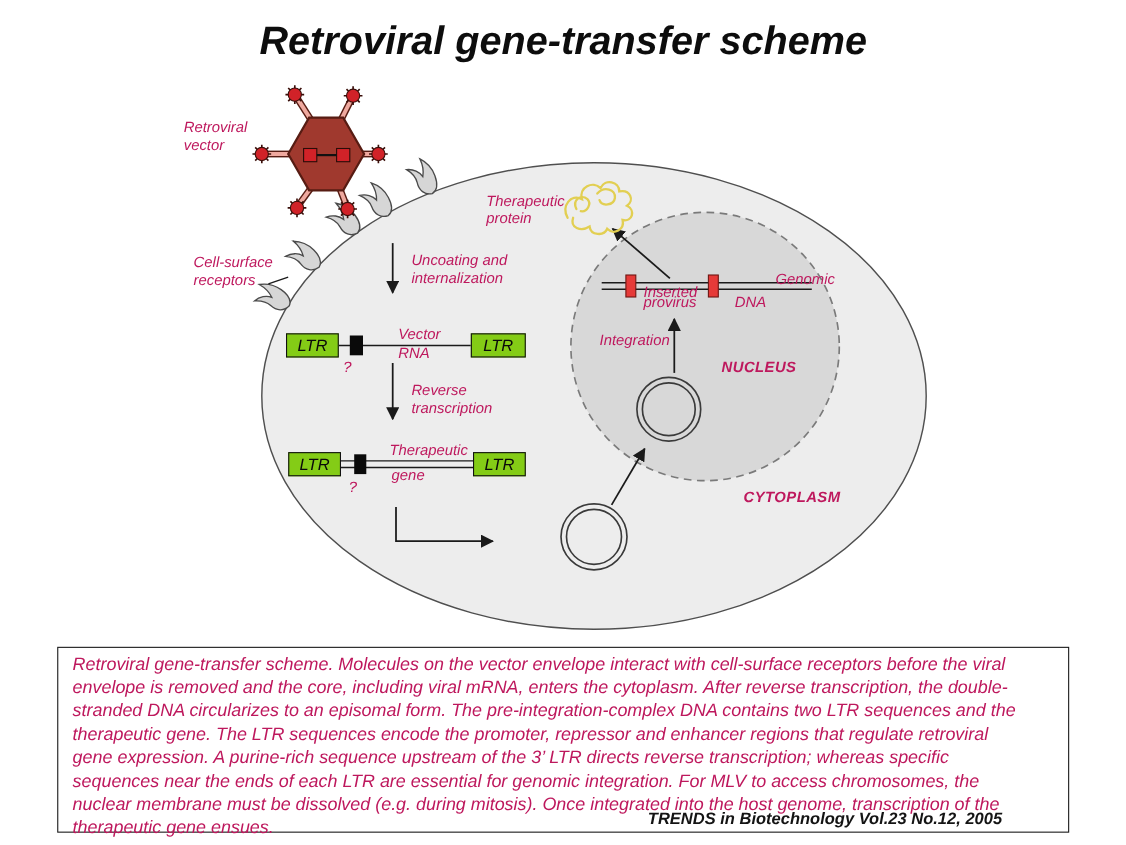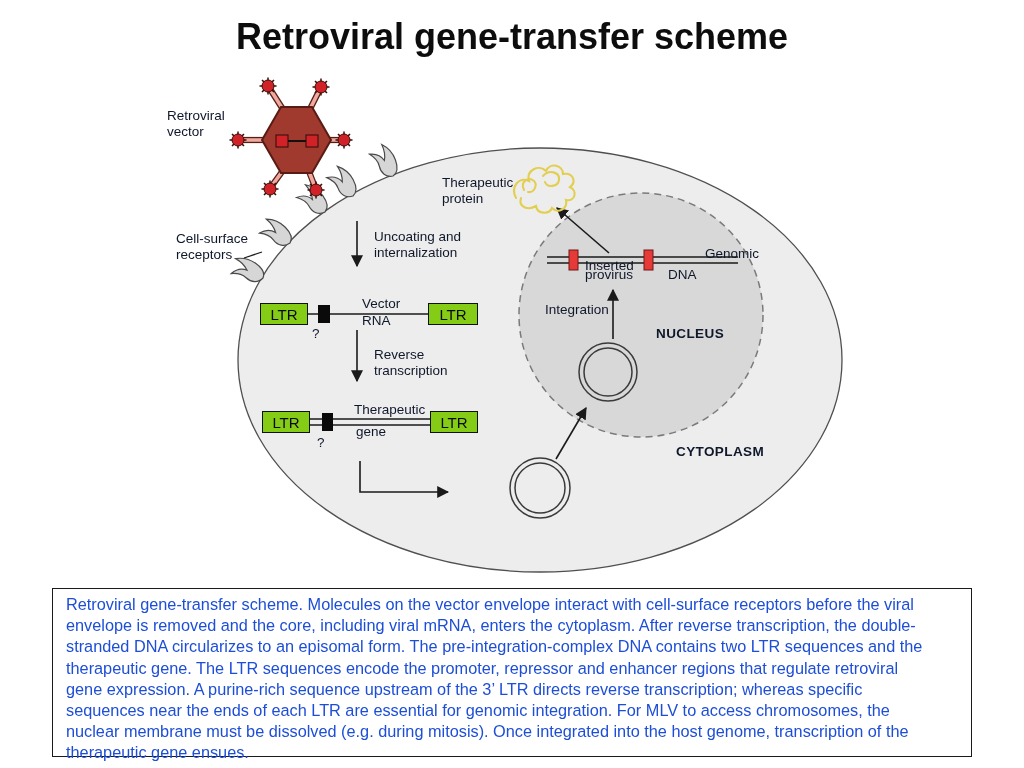--- a/index.html
+++ b/index.html
@@ -1,31 +1,31 @@
 <!DOCTYPE html>
 <html><head>
 <meta charset="utf-8">
 <style>
   html,body{margin:0;padding:0;background:#fff;}
   .page{position:relative;width:988px;height:768px;background:#fff;overflow:hidden;
-        font-family:"Liberation Sans",sans-serif;color:#111;}
+        font-family:"Liberation Sans",sans-serif;color:#111;font-style:italic;}
   .title{position:absolute;left:0;top:16px;width:1024px;text-align:center;
          font-size:36px;font-weight:bold;color:#0d0d0d;}
   .diagram{position:absolute;left:0;top:0;width:1024px;height:588px;}
   .diagram svg{position:absolute;left:0;top:0;}
-  .lbl{position:absolute;font-size:13.5px;line-height:1.16;color:#0f172a;white-space:pre-line;}
+  .lbl{position:absolute;font-size:13.5px;line-height:1.16;color:#be185d;white-space:pre-line;}
   .c{}
   .bold{font-weight:bold;letter-spacing:.4px;font-size:13.5px;}
   .ltr{position:absolute;background:#84cc16;border:1.6px solid #111;box-sizing:border-box;
        display:flex;align-items:center;justify-content:center;font-size:15px;color:#0a0a0a;}
   .blackbox{position:absolute;background:#0a0a0a;}
   .caption-box{position:absolute;left:52px;top:588px;width:920px;height:169px;
                border:1.6px solid #1a1a1a;box-sizing:border-box;background:#fff;}
   .caption-text{position:absolute;left:13px;top:5px;width:897px;font-size:16.3px;
-                line-height:21.2px;color:#1d4ed8;white-space:pre-line;}
+                line-height:21.2px;color:#be185d;white-space:pre-line;}
   .attribution{position:absolute;right:60px;bottom:3px;font-size:15px;font-weight:bold;color:#141414;}
 </style>
 </head>
 <body>
 
 <div class="page">
 
   <div class="title">Retroviral gene-transfer scheme</div>
 
   <div class="diagram">
@@ -151,15 +151,16 @@
 
   <div class="caption-box">
     <div class="caption-text">Retroviral gene-transfer scheme. Molecules on the vector envelope interact with cell-surface receptors before the viral
 envelope is removed and the core, including viral mRNA, enters the cytoplasm. After reverse transcription, the double-
 stranded DNA circularizes to an episomal form. The pre-integration-complex DNA contains two LTR sequences and the
 therapeutic gene. The LTR sequences encode the promoter, repressor and enhancer regions that regulate retroviral
 gene expression. A purine-rich sequence upstream of the 3’ LTR directs reverse transcription; whereas specific
 sequences near the ends of each LTR are essential for genomic integration. For MLV to access chromosomes, the
 nuclear membrane must be dissolved (e.g. during mitosis). Once integrated into the host genome, transcription of the
 therapeutic gene ensues.</div>
+    <div class="attribution">TRENDS in Biotechnology Vol.23 No.12, 2005</div>
   </div>
 
 </div>
 
 </body></html>

